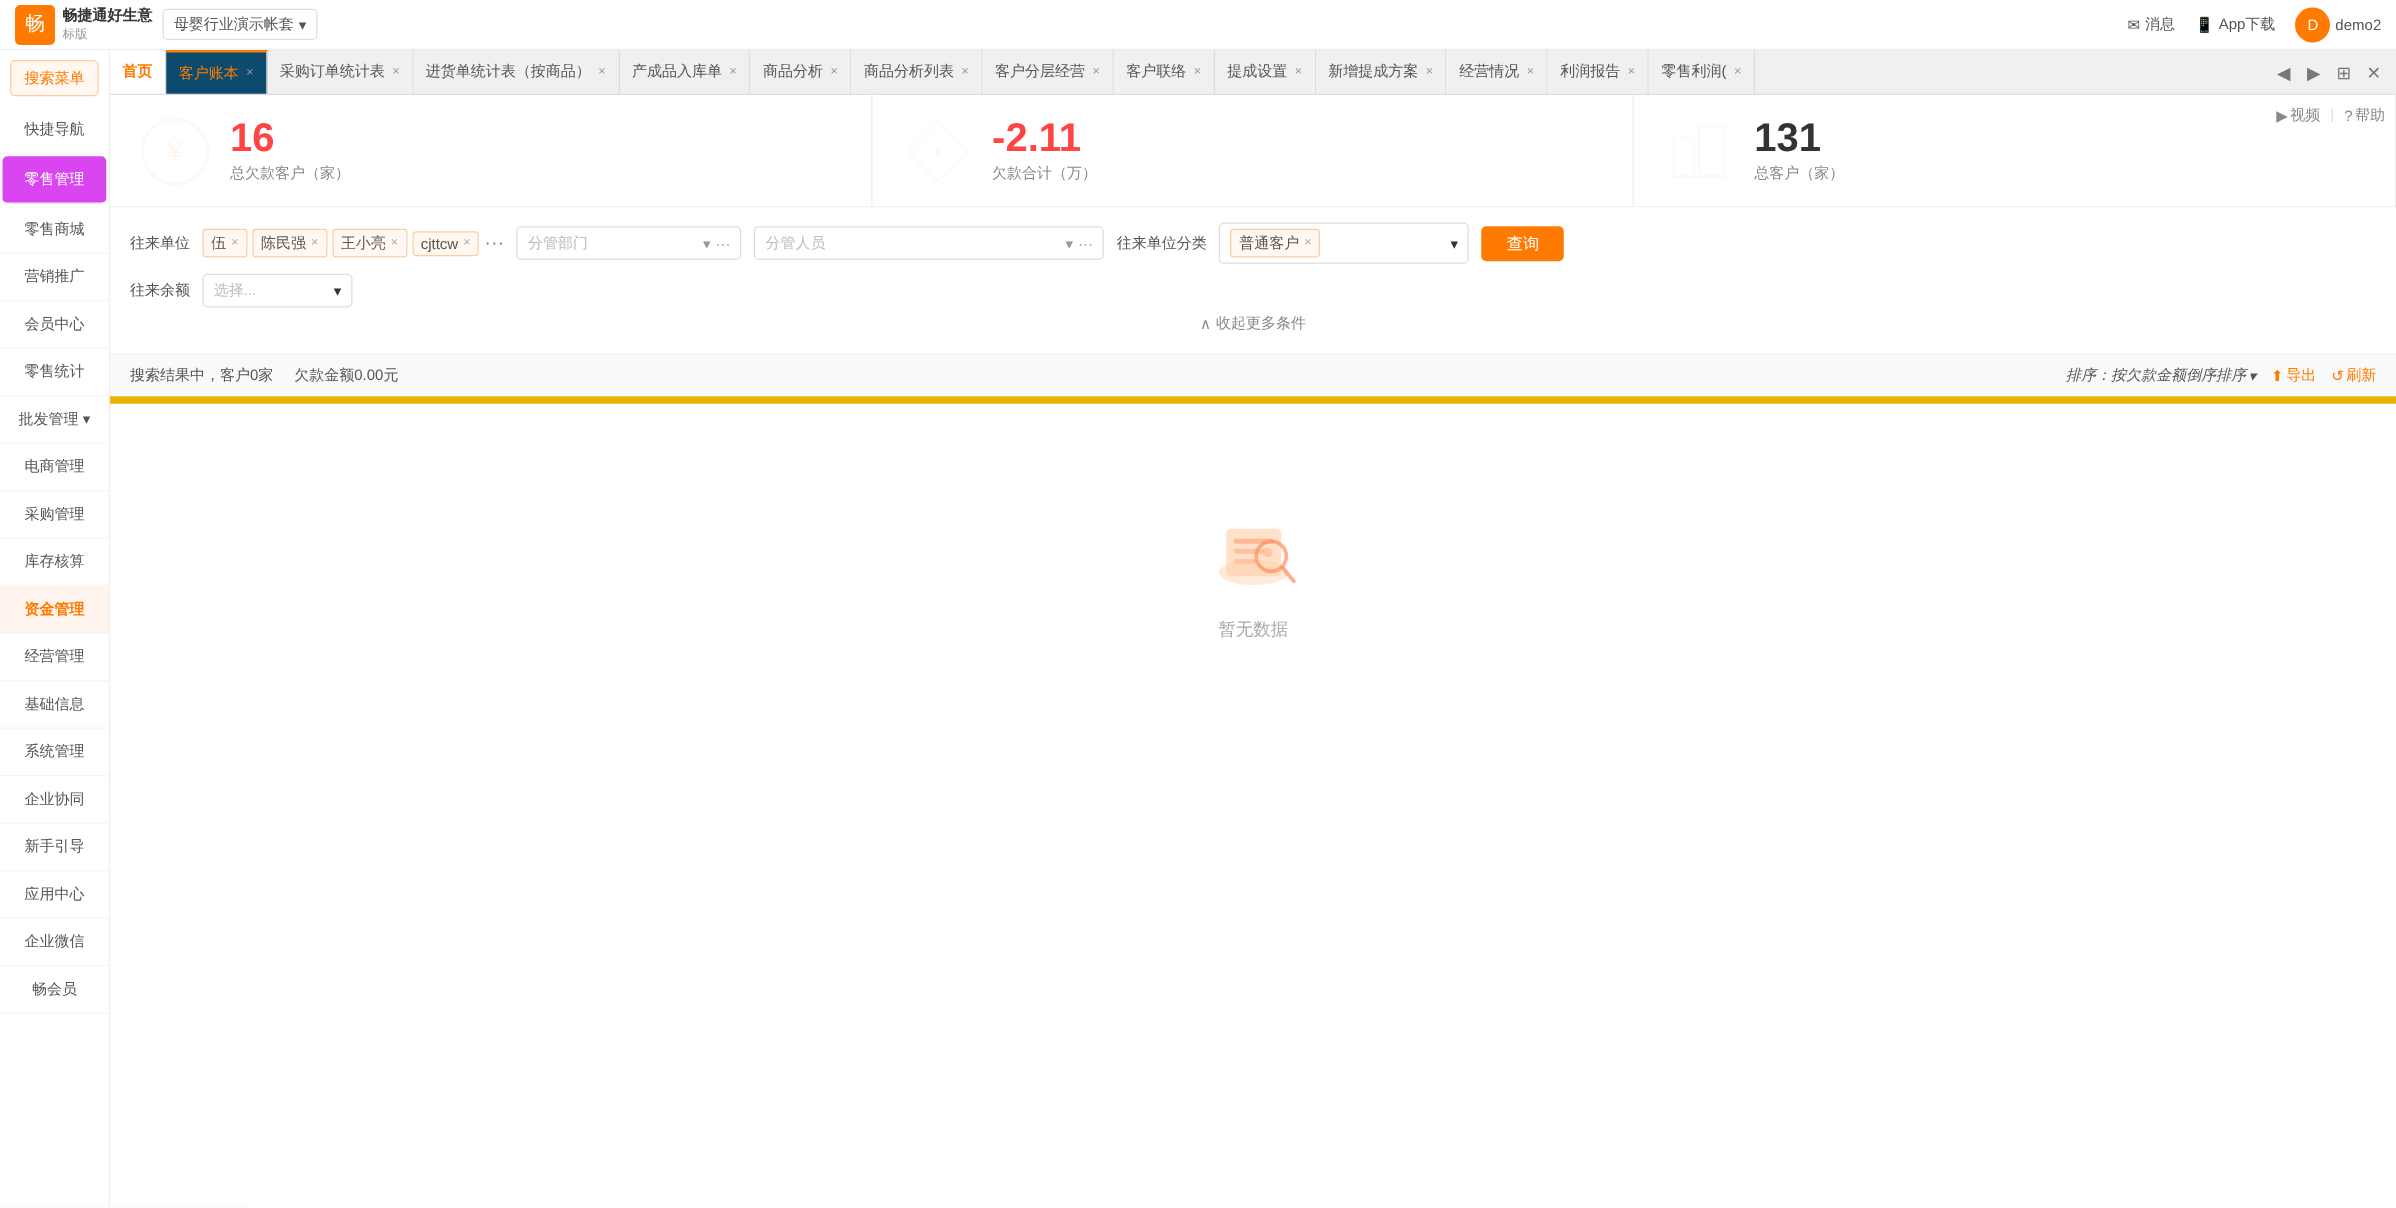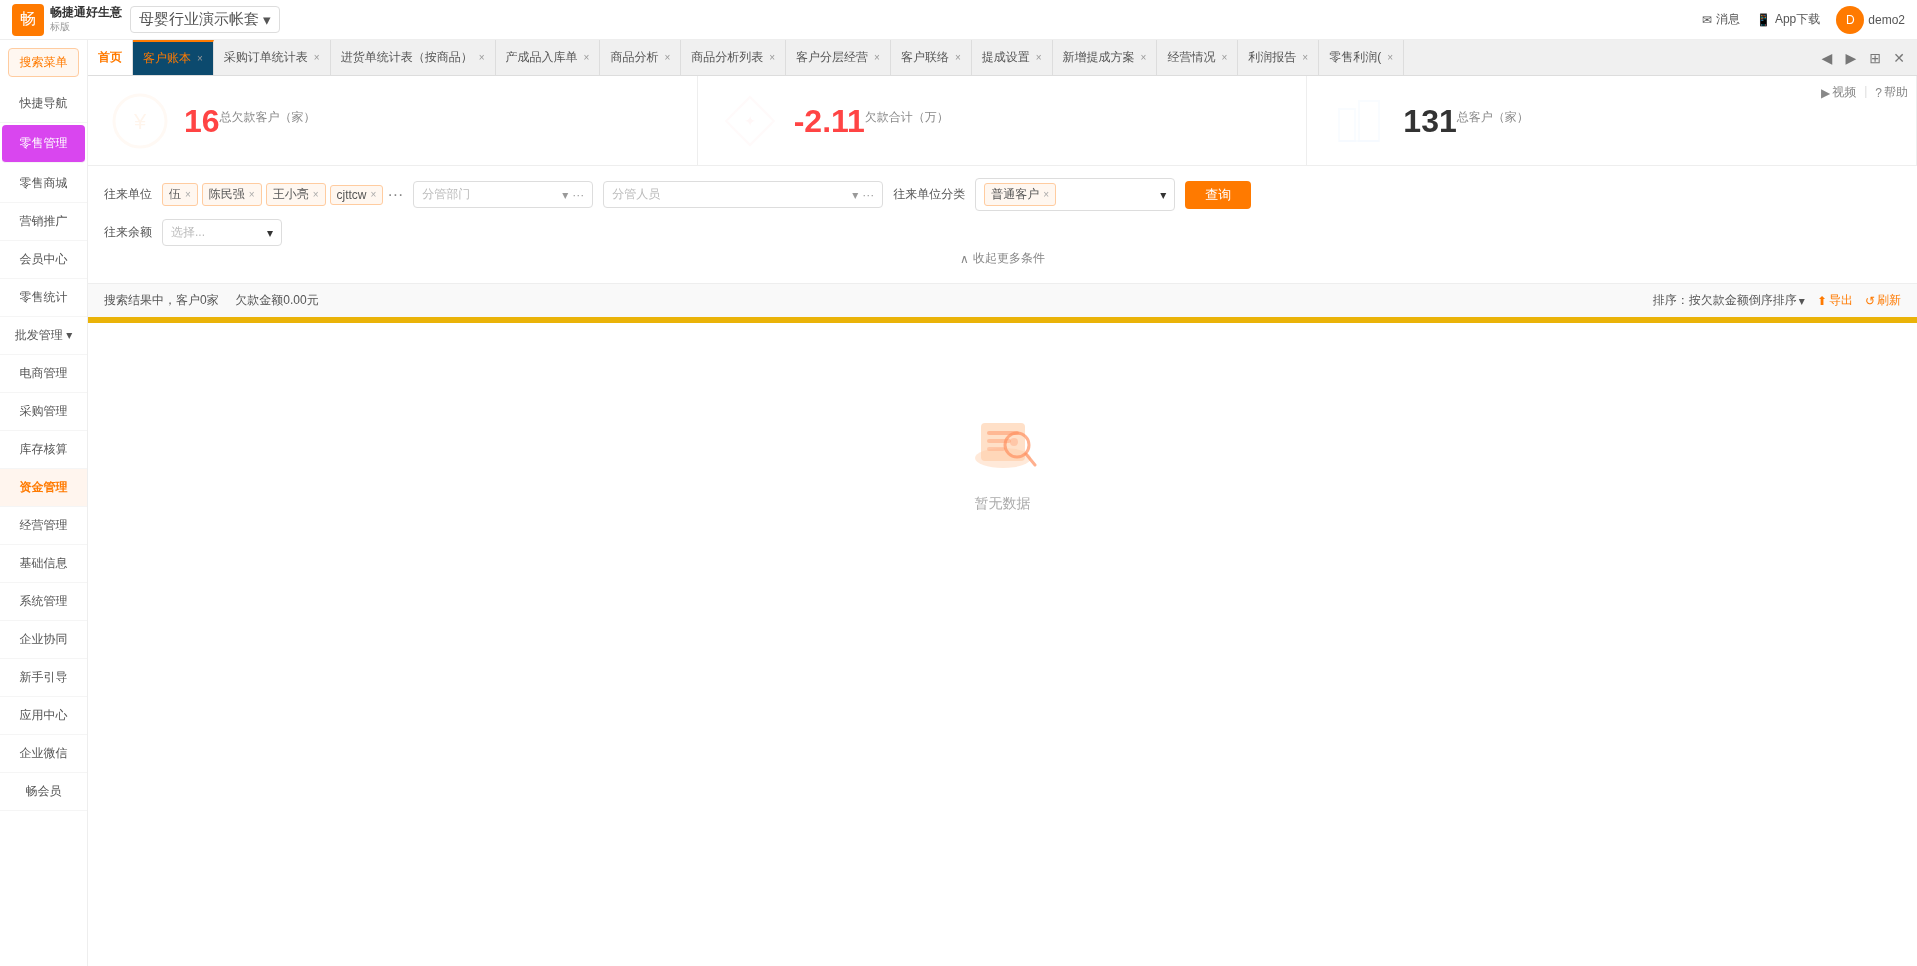--- a/index.html
+++ b/index.html
@@ -5,21 +5,21 @@
     * { box-sizing: border-box; margin: 0; padding: 0; }
     body { font-family: 'Microsoft YaHei', Arial, sans-serif; font-size: 13px; background: #f5f5f5; color: #333; height: 966px; overflow: hidden; display: flex; flex-direction: column; }
 
     
     .top-bar { background: #fff; height: 40px; display: flex; align-items: center; justify-content: space-between; padding: 0 12px; border-bottom: 1px solid #eee; flex-shrink: 0; }
     .top-bar-left { display: flex; align-items: center; gap: 8px; }
     .logo-area { display: flex; align-items: center; gap: 6px; }
     .logo-icon { width: 32px; height: 32px; background: #ff7a00; border-radius: 4px; display: flex; align-items: center; justify-content: center; color: #fff; font-size: 16px; }
     .logo-text { font-size: 12px; color: #333; font-weight: bold; line-height: 1.2; }
     .logo-sub { font-size: 10px; color: #999; }
-    .dropdown-selector { display: flex; align-items: center; gap: 4px; border: 1px solid #ddd; border-radius: 4px; padding: 3px 8px; cursor: pointer; font-size: 15px; color: #555; background: #fff; }
+    .dropdown-selector { display: flex; align-items: center; gap: 4px; border: 1px solid #ddd; border-radius: 4px; padding: 3px 8px; cursor: pointer; font-size: 12px; color: #555; background: #fff; }
     .top-bar-right { display: flex; align-items: center; gap: 16px; }
     .top-bar-action { display: flex; align-items: center; gap: 4px; font-size: 12px; color: #555; cursor: pointer; }
     .avatar { width: 28px; height: 28px; border-radius: 50%; background: #ff7a00; display: flex; align-items: center; justify-content: center; color: #fff; font-size: 12px; }
 
     
     .main-layout { display: flex; flex: 1; overflow: hidden; }
 
     
     .sidebar { width: 88px; background: #fff; border-right: 1px solid #eee; display: flex; flex-direction: column; overflow-y: auto; flex-shrink: 0; }
     .sidebar-search { padding: 8px; }
@@ -41,21 +41,21 @@
     .tab-nav-btn { width: 20px; height: 20px; display: flex; align-items: center; justify-content: center; cursor: pointer; color: #777; font-size: 14px; }
 
     
     .page-content { flex: 1; overflow-y: auto; background: #fff; }
 
     
     .stats-row { display: flex; align-items: stretch; border-bottom: 1px solid #eee; background: #fff; height: 90px; }
     .stat-card { flex: 1; display: flex; align-items: center; padding: 16px 24px; gap: 16px; border-right: 1px solid #eee; position: relative; }
     .stat-card-icon { width: 56px; height: 56px; opacity: 0.15; display: flex; align-items: center; justify-content: center; }
     .stat-card-icon svg { width: 56px; height: 56px; }
-    .stat-card-info { display: flex; flex-direction: row; justify-content: space-between; }
+    .stat-card-info { display: flex; flex-direction: column; justify-content: space-between; }
     .stat-card-value { font-size: 32px; font-weight: bold; color: #ff4444; line-height: 1; }
     .stat-card-value.black { color: #333; }
     .stat-card-label { font-size: 12px; color: #888; margin-top: 4px; }
     .stat-card-actions { position: absolute; top: 8px; right: 8px; display: flex; gap: 8px; font-size: 12px; color: #888; }
     .stat-card-action-btn { cursor: pointer; display: flex; align-items: center; gap: 2px; }
 
     
     .filter-area { padding: 12px 16px; background: #fff; border-bottom: 1px solid #eee; }
     .filter-row { display: flex; align-items: center; gap: 10px; margin-bottom: 8px; flex-wrap: wrap; }
     .filter-label { font-size: 12px; color: #555; white-space: nowrap; }
@@ -69,21 +69,21 @@
     .filter-select-sm { min-width: 120px; }
     .filter-class-select { display: flex; align-items: center; gap: 4px; border: 1px solid #ddd; border-radius: 4px; padding: 4px 8px; min-width: 200px; cursor: pointer; background: #fff; font-size: 12px; }
     .query-btn { background: #ff7a00; color: #fff; border: none; border-radius: 4px; padding: 5px 20px; font-size: 13px; cursor: pointer; }
     .collapse-btn { display: flex; align-items: center; gap: 4px; font-size: 12px; color: #888; cursor: pointer; padding: 0 8px; }
     .filter-row-2 { display: flex; align-items: center; gap: 10px; }
     .collapse-row { display: flex; justify-content: center; padding: 4px; }
 
     
     .result-bar { display: flex; align-items: center; justify-content: space-between; padding: 8px 16px; background: #f9f9f9; border-bottom: 6px solid #eab308; font-size: 12px; color: #555; }
     .result-bar-right { display: flex; align-items: center; gap: 12px; }
-    .sort-select { display: flex; align-items: center; gap: 2px; cursor: pointer; color: #555; }
+    .sort-select { display: flex; align-items: center; gap: 2px; cursor: pointer; color: #555; font-style: italic; }
     .export-btn { display: flex; align-items: center; gap: 2px; cursor: pointer; color: #ff7a00; }
     .refresh-btn { display: flex; align-items: center; gap: 2px; cursor: pointer; color: #ff7a00; }
 
     
     .data-table { width: 100%; border-collapse: collapse; }
     .data-table th { padding: 10px 16px; text-align: left; font-size: 13px; color: #555; font-weight: normal; border-bottom: 1px solid #eee; background: #fff; }
 
     
     .empty-state { display: flex; flex-direction: column; align-items: center; justify-content: center; padding: 80px 0; }
     .empty-icon { width: 80px; height: 80px; margin-bottom: 12px; }

